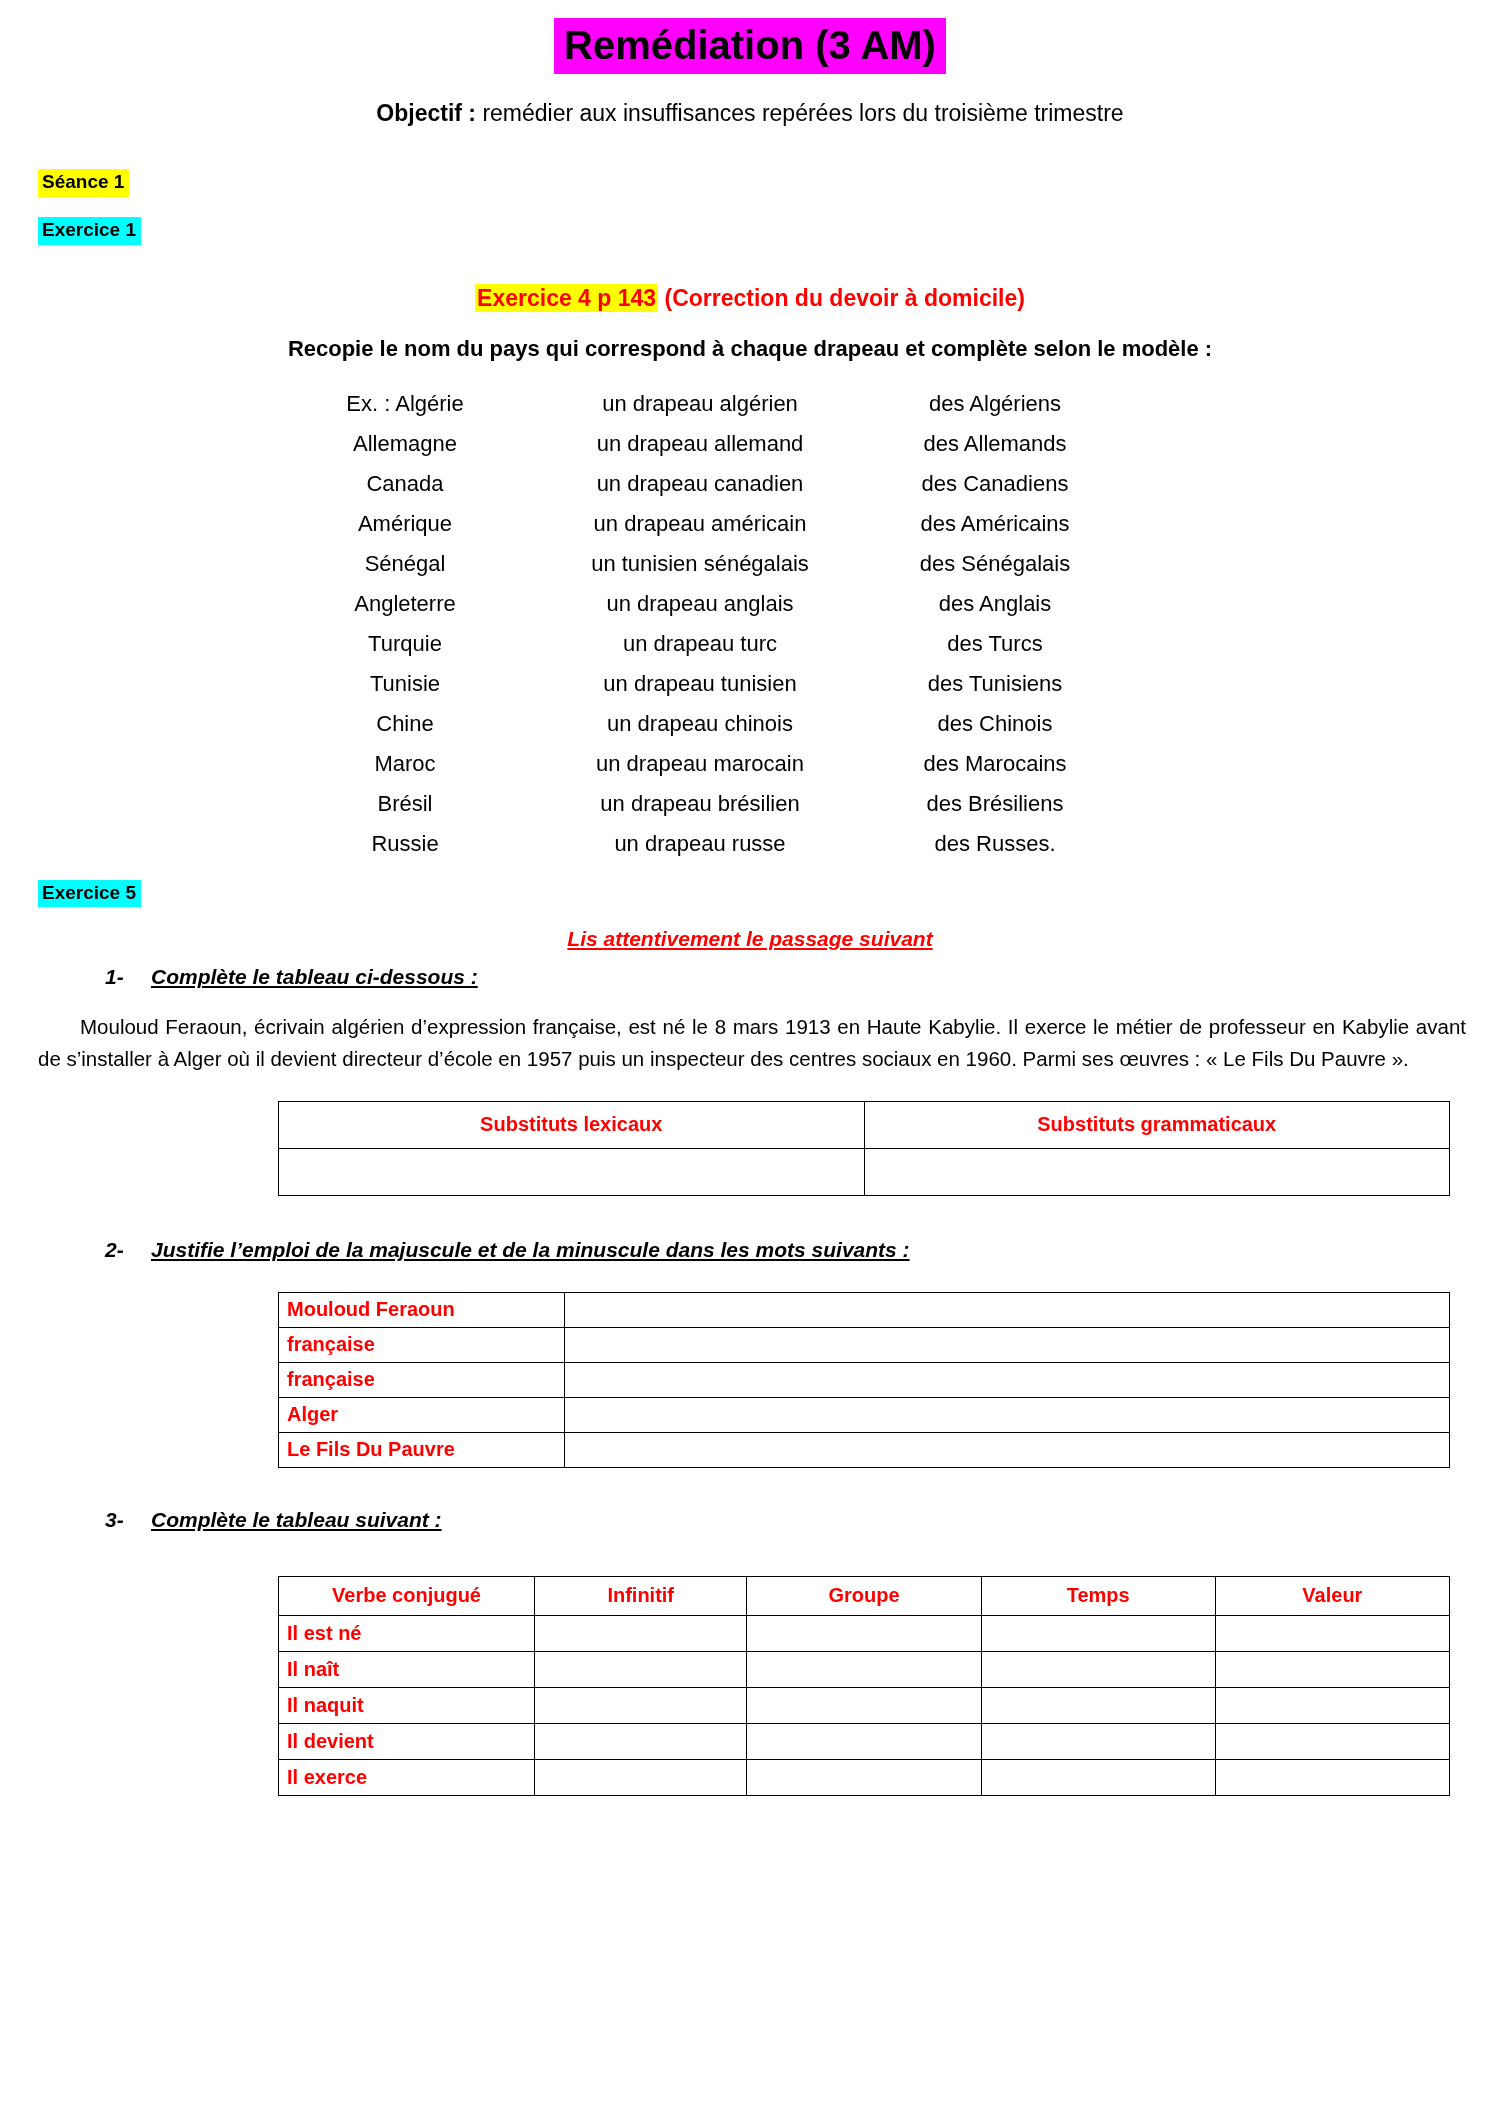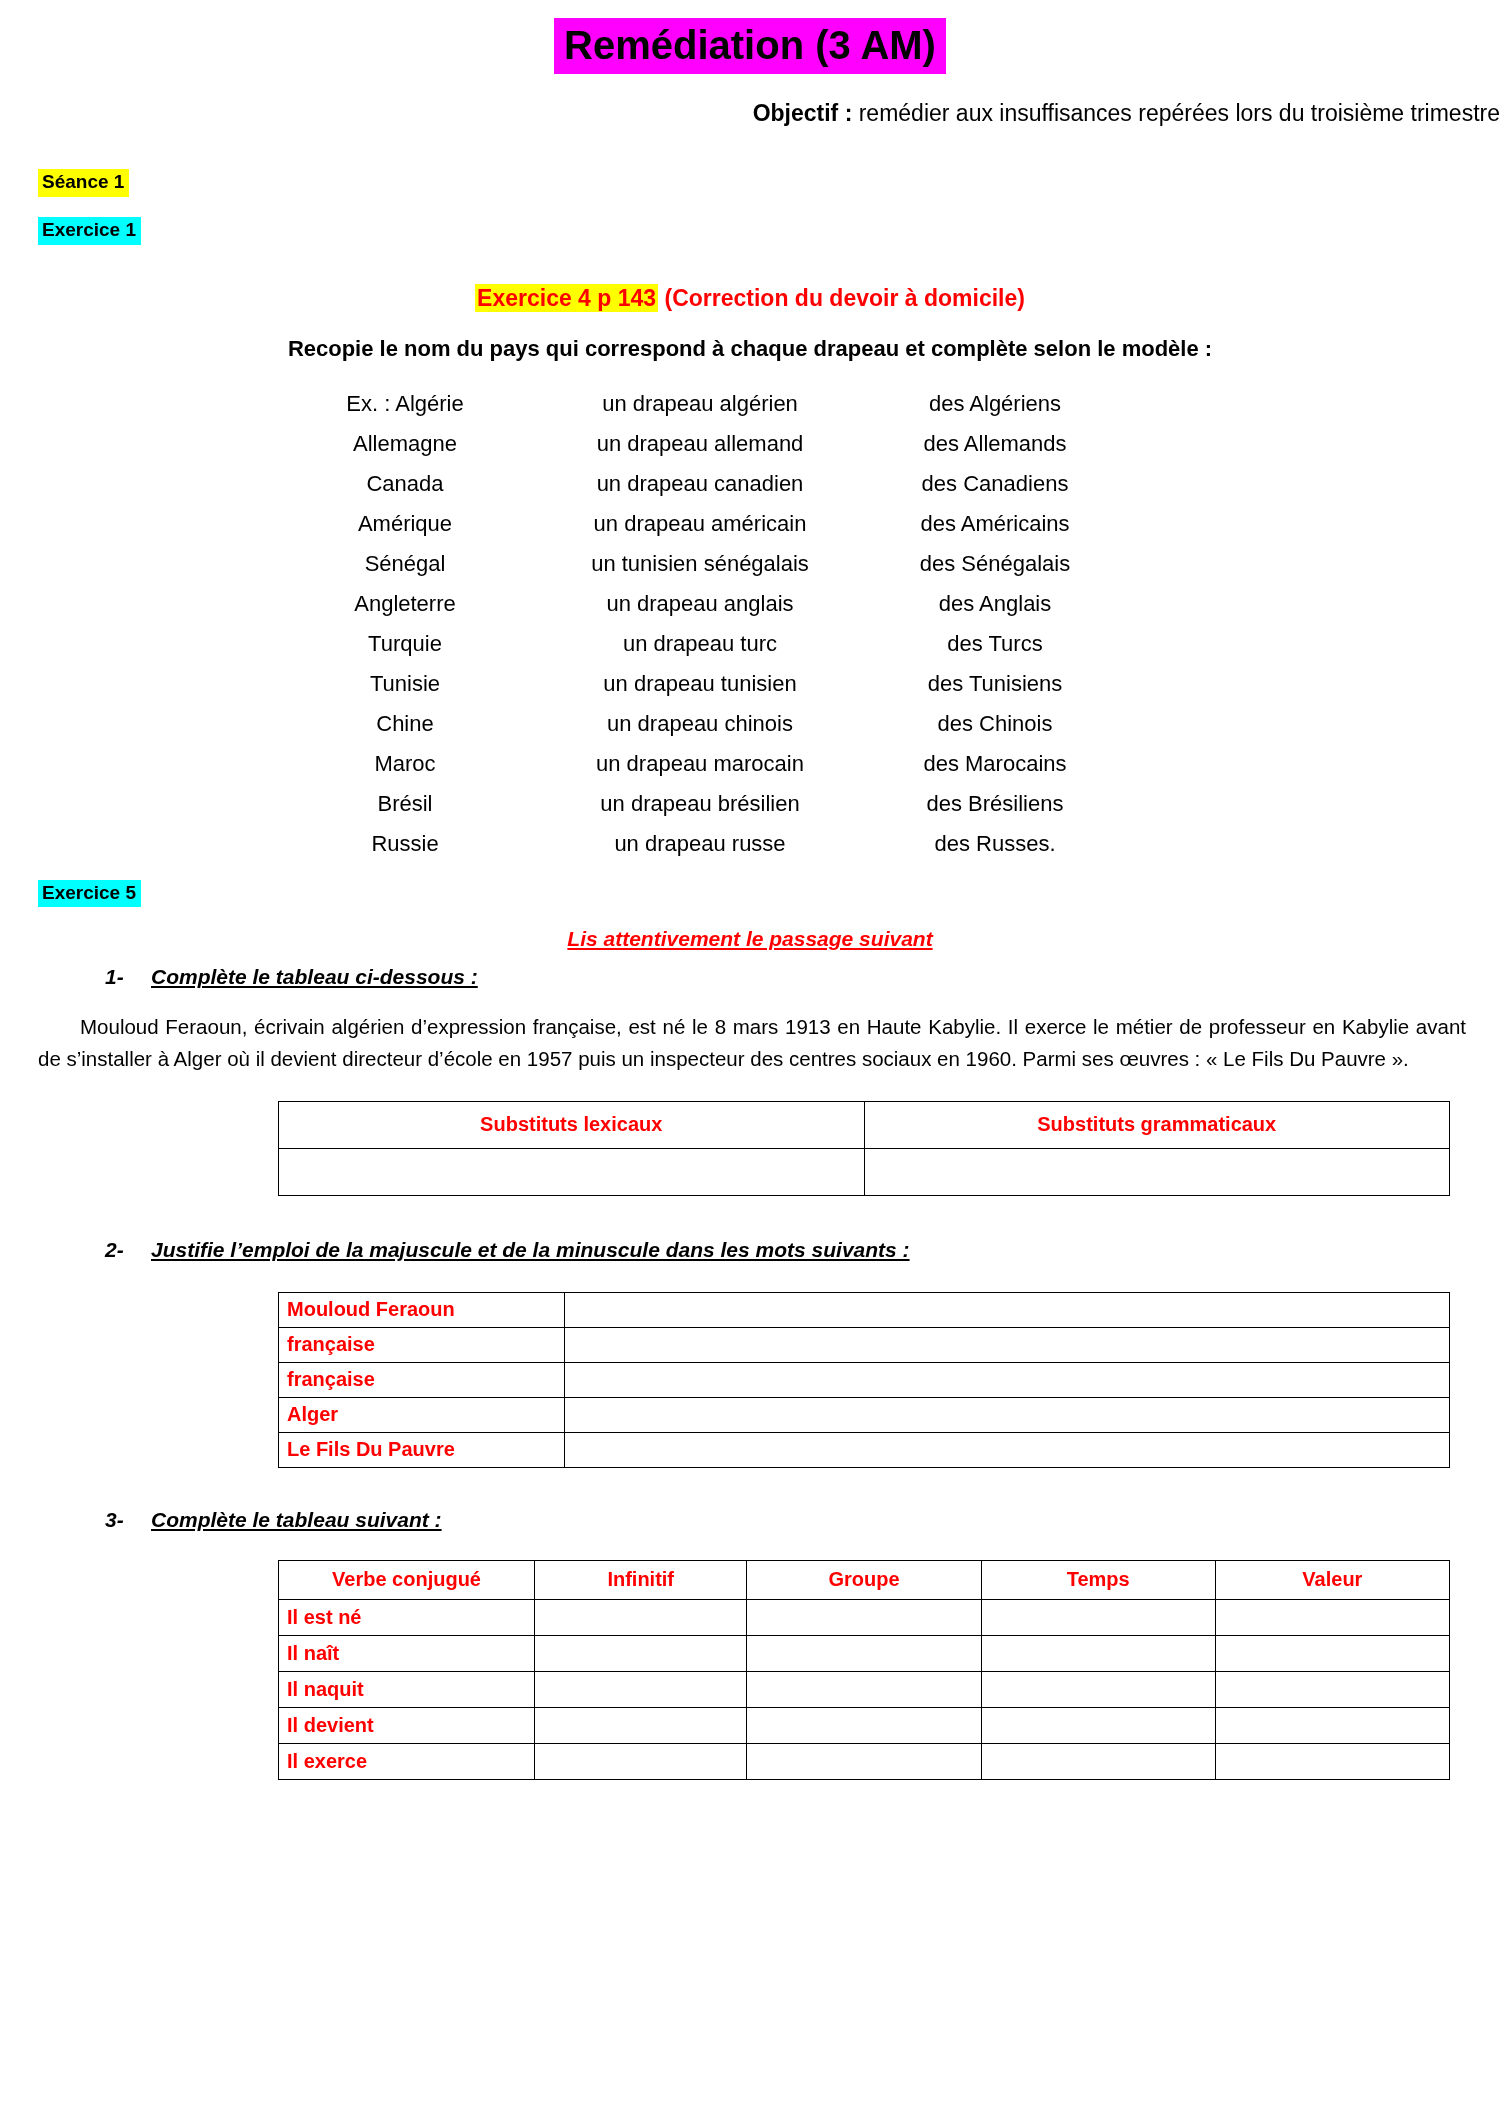--- a/index.html
+++ b/index.html
@@ -33,21 +33,21 @@
     background: #ff00ff;
     font-size: 40px;
     font-weight: bold;
     line-height: 1.25;
     padding: 2px 10px 4px 10px;
     letter-spacing: 0px;
   }
 
   
   .objective {
-    text-align: right;
+    text-align: center;
     font-size: 23px;
     margin-top: 26px;
   }
   .objective .lbl {
     font-weight: bold;
   }
 
   
   .hl-block {
     margin-left: 38px;
@@ -176,21 +176,21 @@
   }
   .t-maj td {
     height: 26px;
     color: #ff0000;
     font-weight: bold;
     font-size: 20px;
   }
   .t-maj td.blank { color: #000000; }
 
   .t-verb {
-    margin-top: 28px;
+    margin-top: 44px;
     margin-left: 278px;
     width: 1172px;
   }
   .t-verb th {
     text-align: center;
     color: #ff0000;
     font-weight: bold;
     font-size: 20.5px;
     height: 30px;
   }

